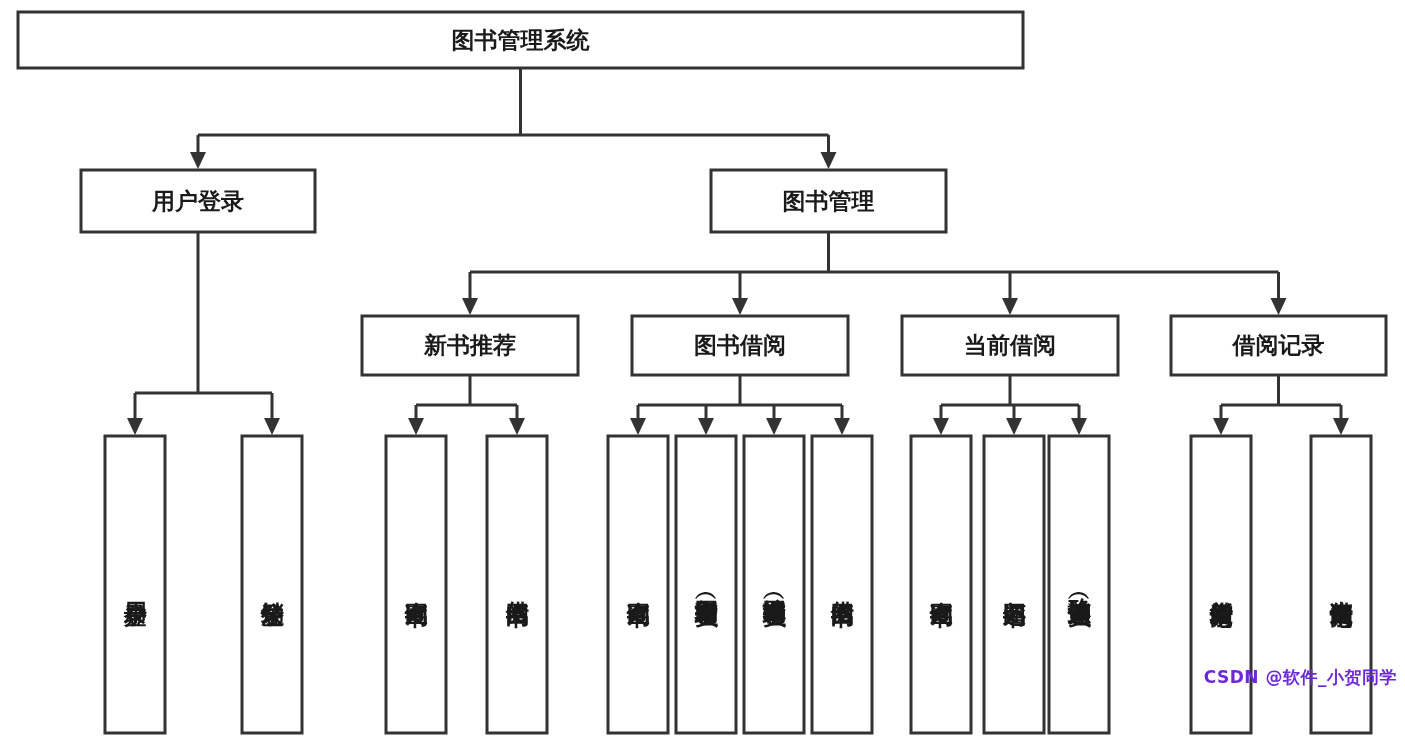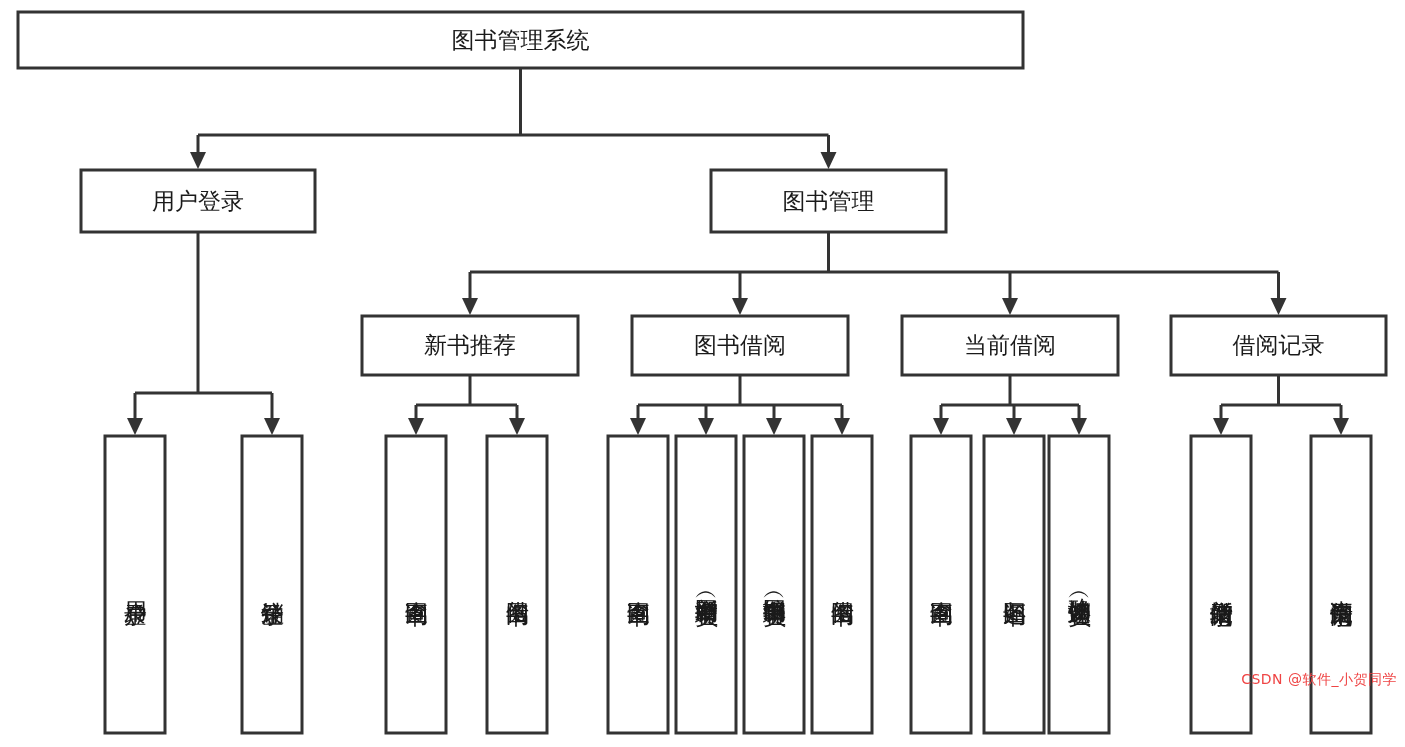--- a/index.html
+++ b/index.html
@@ -12,20 +12,21 @@
     width: 1405px;
     height: 747px;
     font-family: "DejaVu Sans", "Liberation Sans", sans-serif;
     overflow: hidden;
     position: relative;
   }
   #diagram-root {
     position: relative;
     width: 1405px;
     height: 693px;
+    font-weight: bold;
   }
   svg.diagram-canvas {
     position: absolute;
     top: 0;
     left: 0;
     width: 1405px;
     height: 747px;
     display: block;
   }
   .node-box {
@@ -66,22 +67,22 @@
     justify-content: center;
     text-align: center;
     pointer-events: none;
     overflow: hidden;
   }
   .watermark {
     position: absolute;
     right: 8px;
     bottom: 4px;
     font-family: "DejaVu Sans", "Liberation Sans", sans-serif;
-    font-size: 14px;
-    color: #ef4444;
+    font-size: 17px;
+    color: #6d28d9;
     white-space: nowrap;
     letter-spacing: 0.5px;
   }
 </style>
 </head>
 <body>
 
 <div id="diagram-root">
   <svg class="diagram-canvas" id="diagram-svg" viewBox="0 0 1405 747" xmlns="http://www.w3.org/2000/svg">
     <g id="edge-layer">

